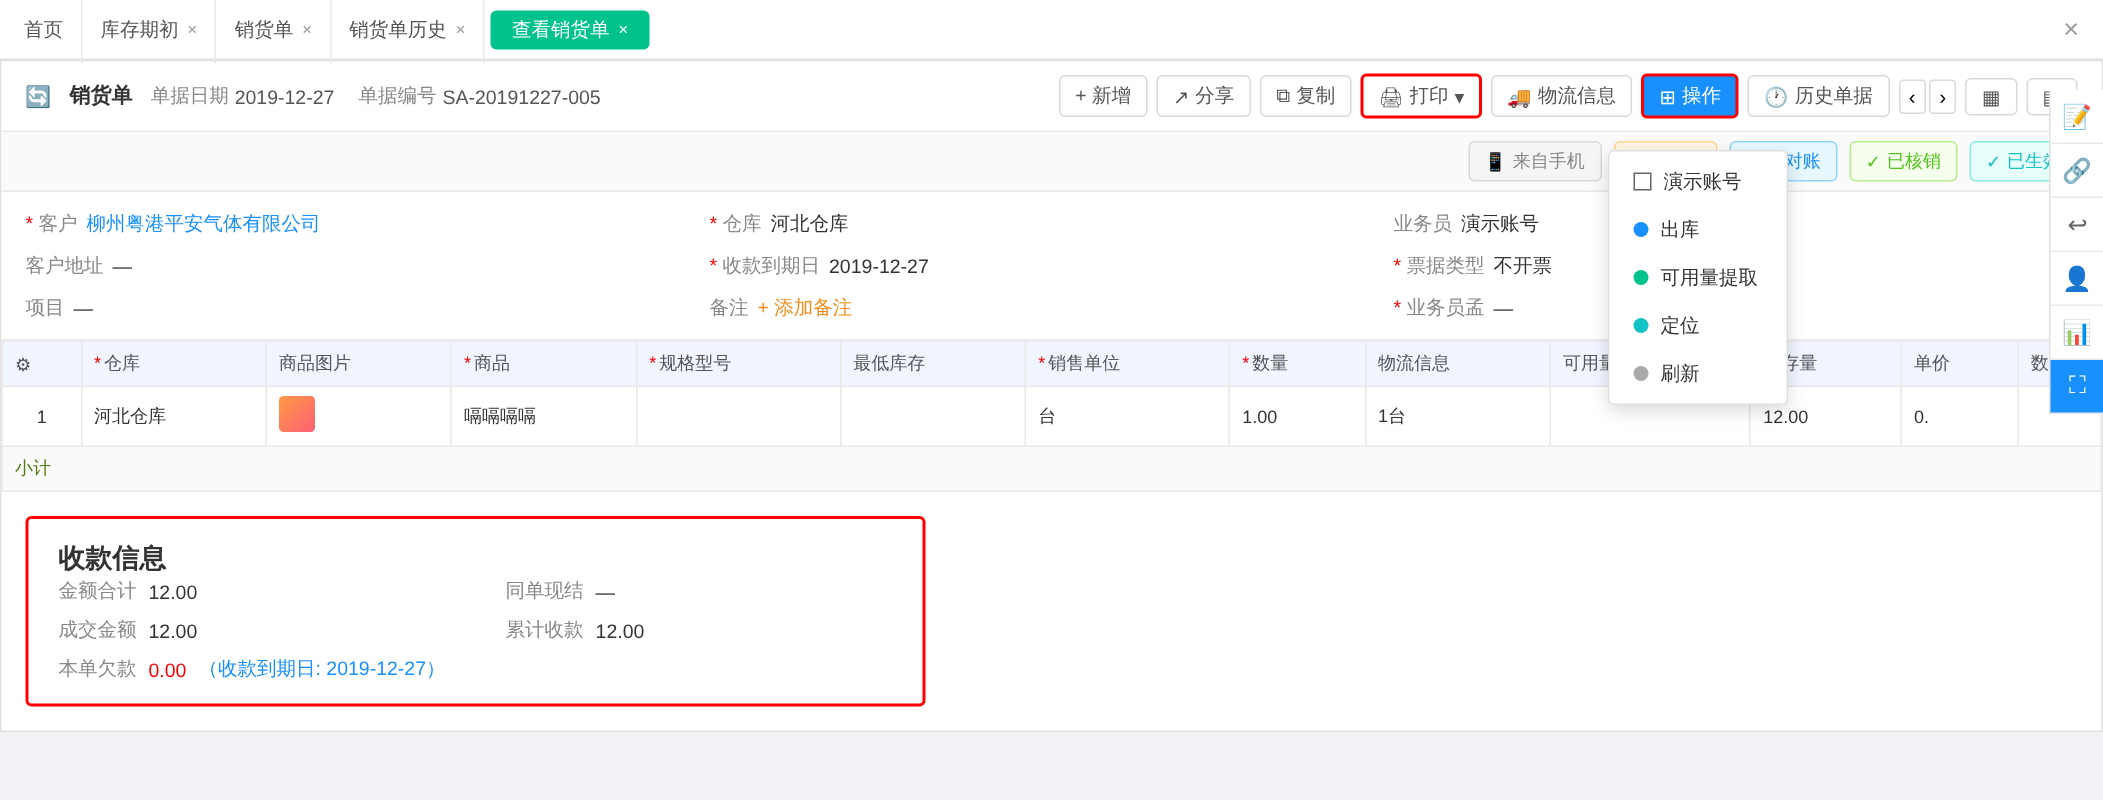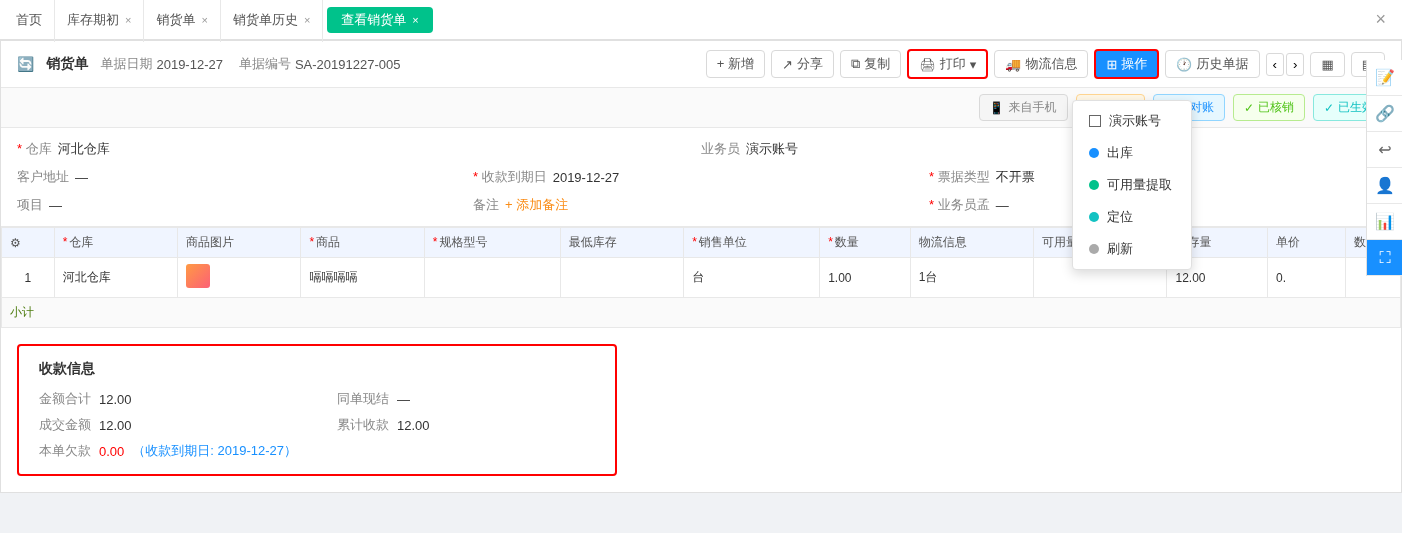--- a/index.html
+++ b/index.html
@@ -110,21 +110,21 @@
     .product-img { width: 24px; height: 24px; background: linear-gradient(135deg, #ff9a44, #fc6076); border-radius: 3px; display: inline-block; }
 
     
     .summary-section {
       display: flex; padding: 16px; gap: 40px;
     }
     .summary-box {
       border: 2px solid red; padding: 14px 20px; border-radius: 4px;
       min-width: 480px;
     }
-    .summary-title { font-weight: 600; font-size: 14px; margin-bottom: 12px; }
+    .summary-title { font-weight: 600; font-size: 18px; margin-bottom: 1px; }
     .summary-grid { display: grid; grid-template-columns: 1fr 1fr; gap: 8px 40px; }
     .summary-row { display: flex; align-items: center; gap: 8px; }
     .summary-label { color: #888; white-space: nowrap; }
     .summary-value { color: #333; }
     .summary-value.red { color: red; }
     .summary-value.blue-link { color: #1890ff; }
 
     
     .dropdown-menu {
       position: absolute; top: 100px; right: 210px;
@@ -266,20 +266,24 @@
       <span>已核销</span>
     </button>
     <button class="status-btn cyan-check">
       <span>✓</span>
       <span>已生效</span>
     </button>
   </div>
 
   <div class="form-section">
     <div class="form-row">
+      <div class="form-field">
+        <span class="form-label required">客户</span>
+        <span class="form-value blue">柳州粤港平安气体有限公司</span>
+      </div>
       <div class="form-field">
         <span class="form-label required">仓库</span>
         <span class="form-value">河北仓库</span>
       </div>
       <div class="form-field">
         <span class="form-label">业务员</span>
         <span class="form-value">演示账号</span>
       </div>
     </div>
     <div class="form-row">

